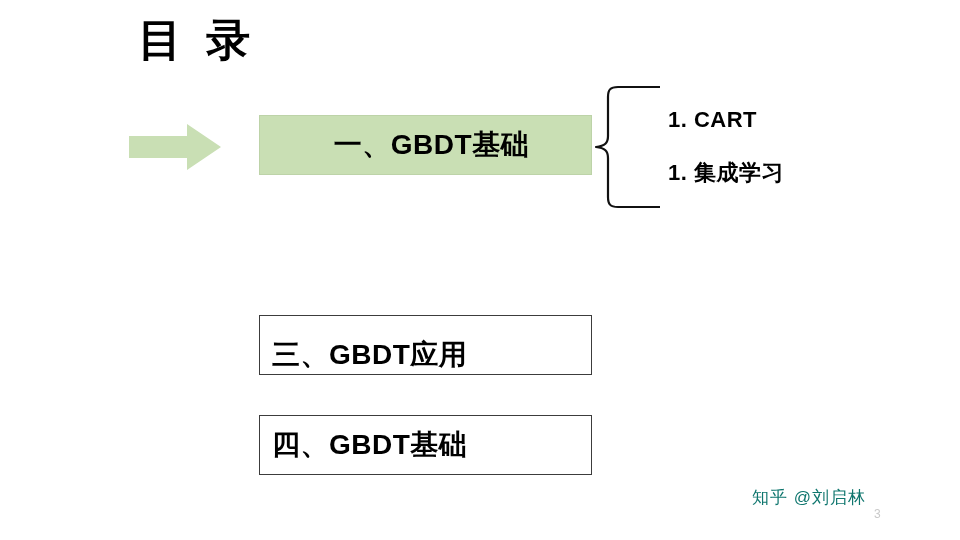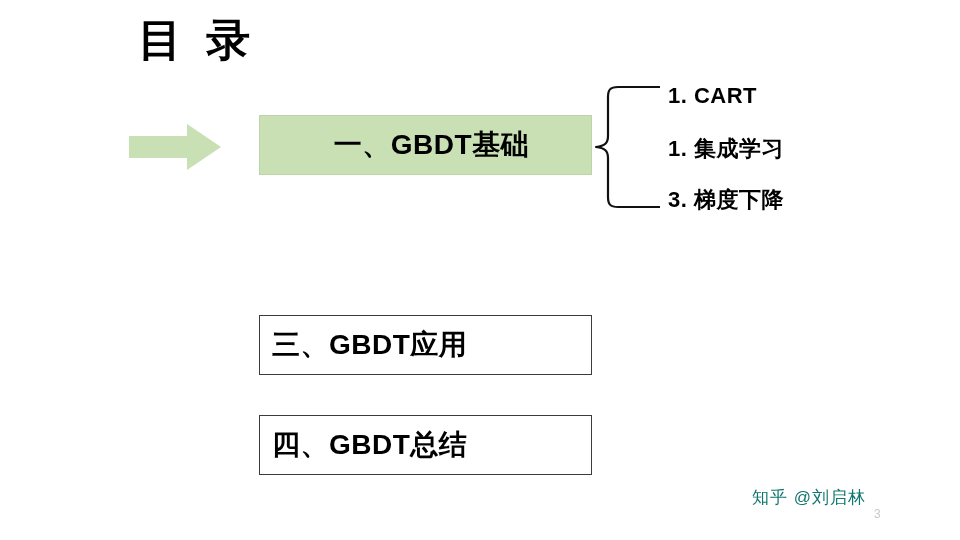--- a/index.html
+++ b/index.html
@@ -60,41 +60,42 @@
     font-size: 28px;
     font-weight: bold;
     color: #000000;
     padding-left: 12px;
     white-space: pre;
     letter-spacing: 0.5px;
   }
 
   .agenda-box.pos-1 { top: 115px; justify-content: center; }
   .agenda-box.pos-2 { top: 215px; }
-  .agenda-box.pos-3 { top: 315px; }
+  .agenda-box.pos-3 { top: 315px; align-items: flex-end; }
   .agenda-box.pos-4 { top: 415px; }
 
   
   .brace-wrap {
     position: absolute;
     left: 594px;
     top: 84px;
     width: 66px;
     height: 126px;
   }
 
   
   .sub-item {
     position: absolute;
     left: 668px;
     font-size: 22px;
     font-weight: bold;
     color: #000000;
     white-space: pre;
     letter-spacing: 0.5px;
+    margin-top: 24px;
   }
   .sub-item.sub-1 { top: 83px; }
   .sub-item.sub-2 { top: 134px; }
   .sub-item.sub-3 { top: 185px; }
 
   
   .page-number {
     position: absolute;
     left: 874px;
     top: 507px;
@@ -127,39 +128,38 @@
   <div class="agenda-box pos-1 is-active">
     <span class="box-label">一、GBDT基础</span>
   </div>
 
 
   <div class="agenda-box pos-3">
     <span class="box-label">三、GBDT应用</span>
   </div>
 
   <div class="agenda-box pos-4">
-    <span class="box-label">四、GBDT总结</span>
+    <span class="box-label">四、GBDT基础</span>
   </div>
 
   <div class="brace-wrap">
     <svg width="66" height="126" viewBox="0 0 66 126" xmlns="http://www.w3.org/2000/svg">
       <path d="M 66 3
                L 24 3
                C 16 3 14 6 14 13
                L 14 52
                C 14 59 11 62 2 63
                C 11 64 14 67 14 74
                L 14 113
                C 14 120 16 123 24 123
                L 66 123" fill="none" stroke="#111111" stroke-width="2.2" stroke-linecap="round" stroke-linejoin="round"></path>
       <line x1="0" y1="63" x2="-14" y2="63" stroke="#111111" stroke-width="2.2"></line>
     </svg>
   </div>
 
   <div class="sub-item sub-1">1. CART</div>
   <div class="sub-item sub-2">1. 集成学习</div>
-  <div class="sub-item sub-3">3. 梯度下降</div>
 
   <div class="page-number">3</div>
 
   <div class="watermark">知乎 @刘启林</div>
 
 </div>
 
 </body></html>

